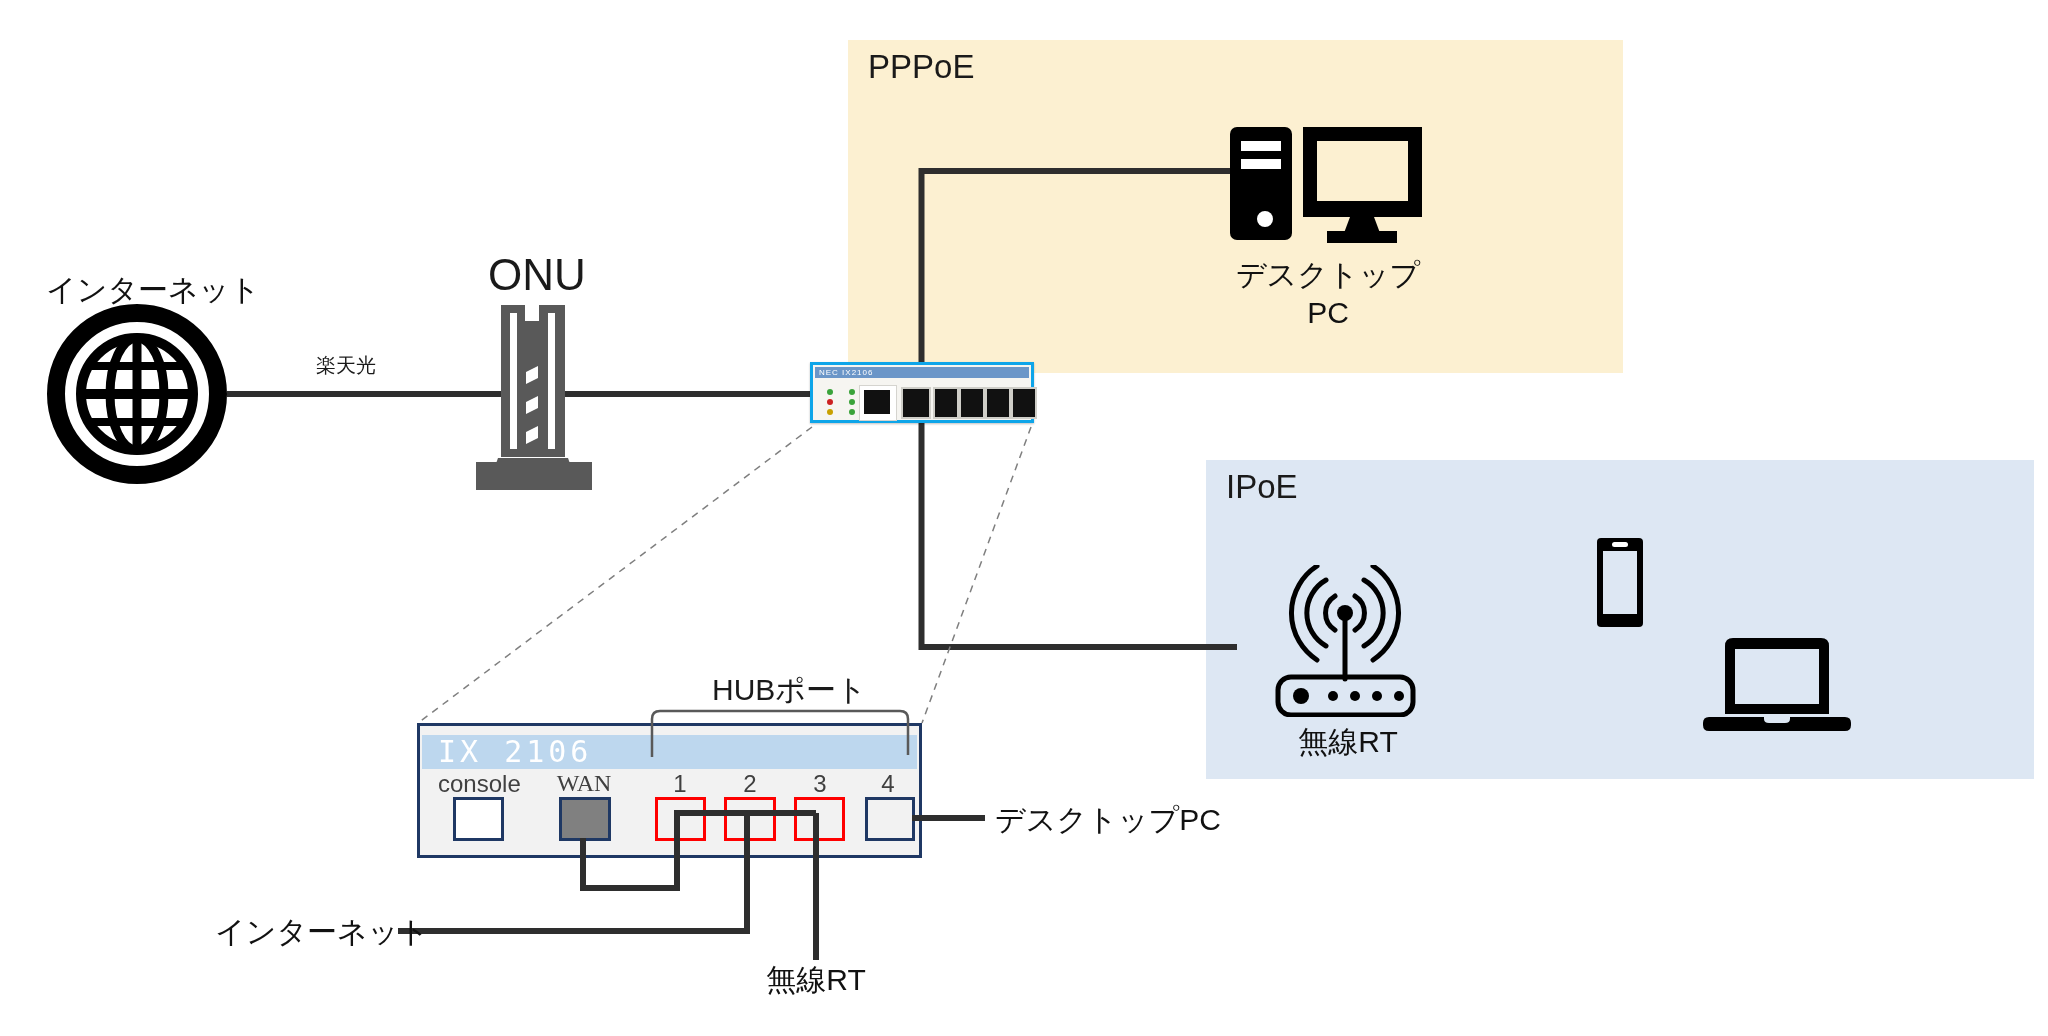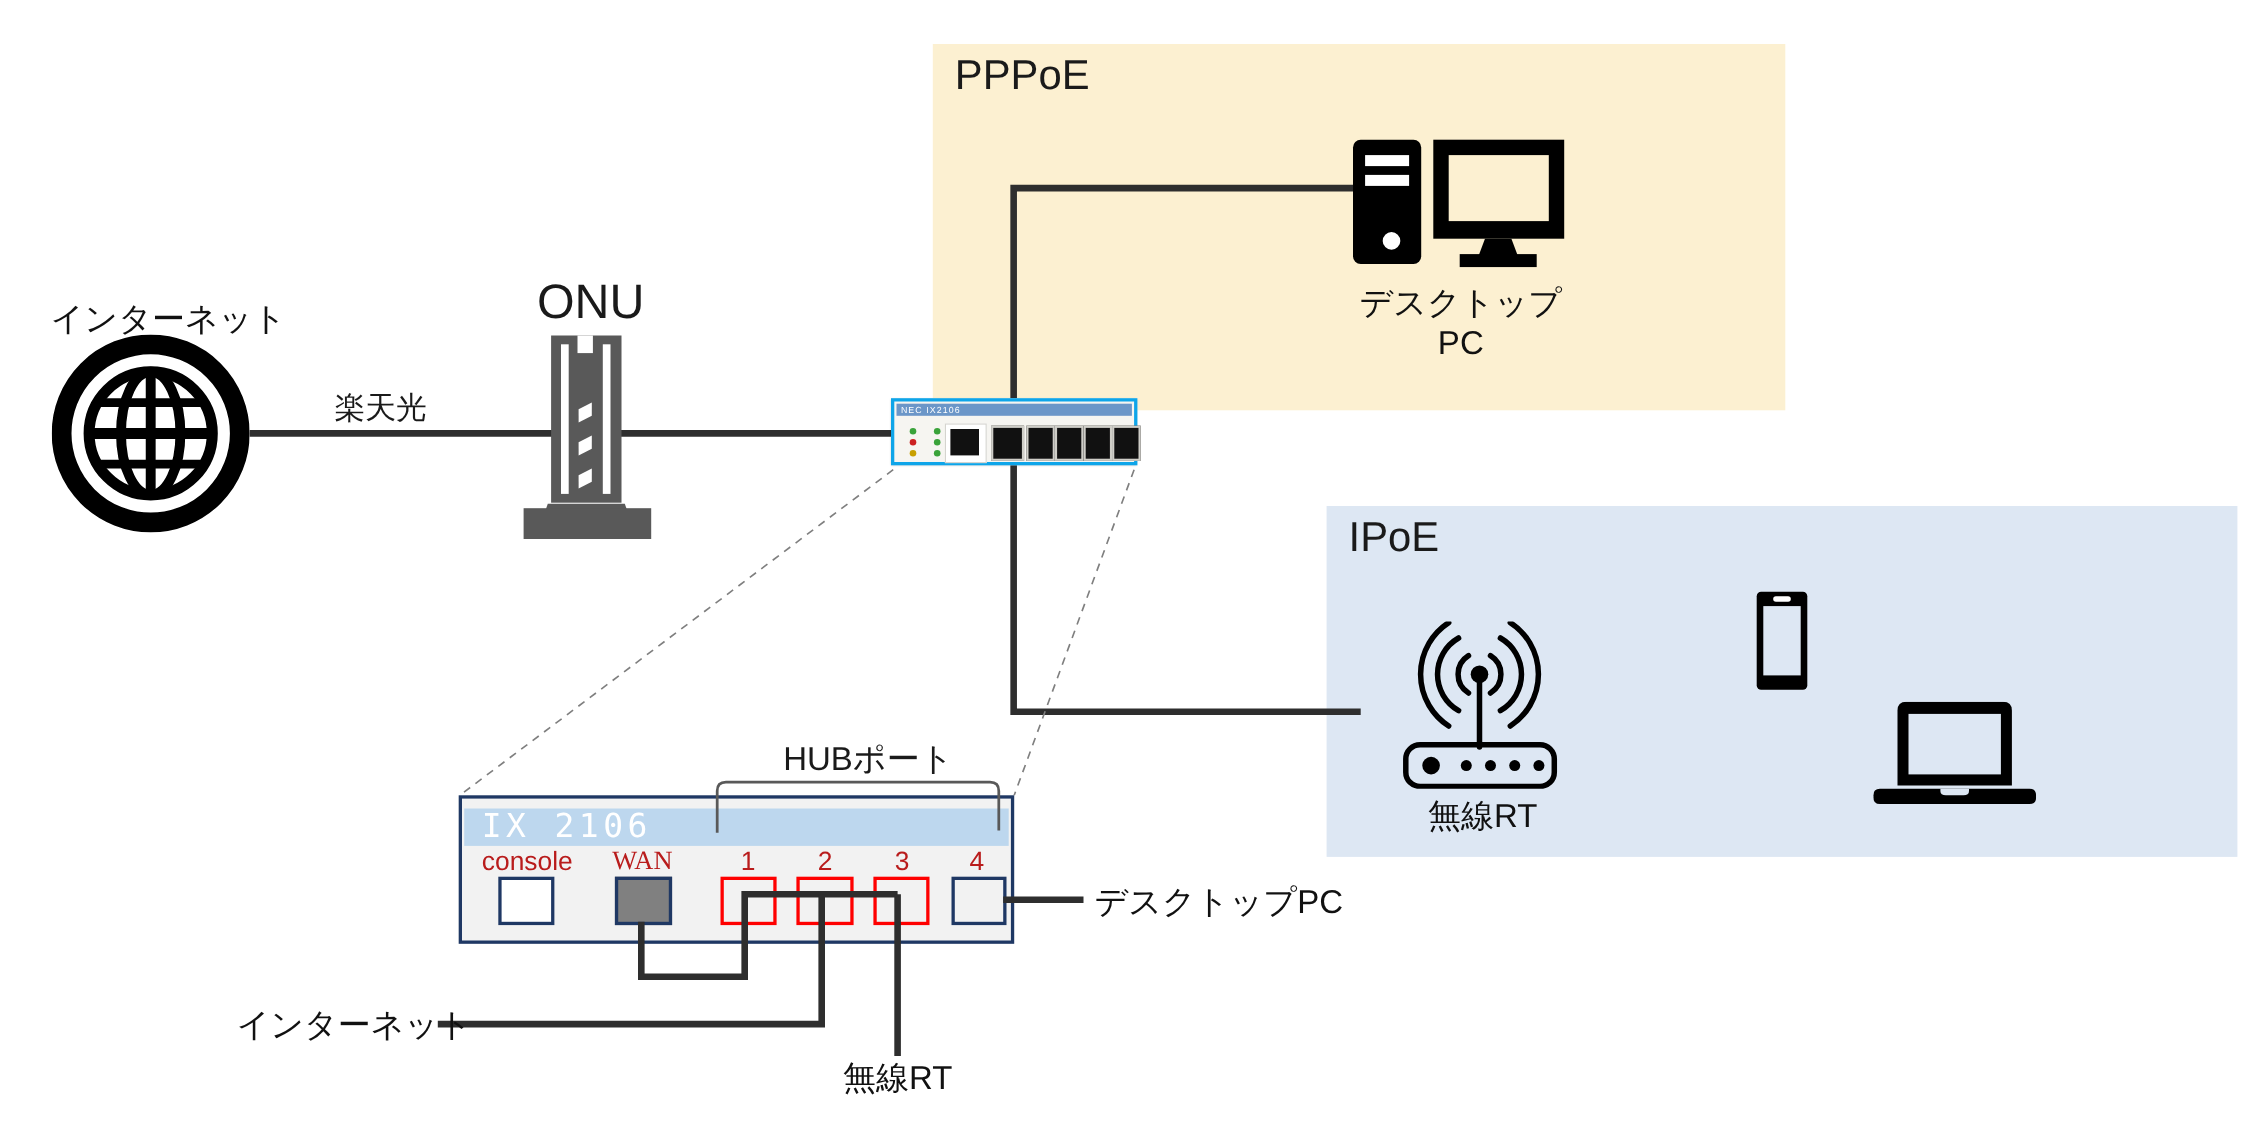--- a/index.html
+++ b/index.html
@@ -15,39 +15,39 @@
     --icon-dark:#595959;
     --black:#000000;
   }
   html,body{margin:0;padding:0;background:#ffffff;}
   .canvas{
     position:relative;width:2048px;height:1036px;background:#ffffff;overflow:hidden;
     font-family:"Liberation Sans","DejaVu Sans",sans-serif;color:#1a1a1a;
   }
   .abs{position:absolute;}
   .zone{position:absolute;}
-  .zone-label{position:absolute;font-size:38px;color:#1a1a1a;}
+  .zone-label{position:absolute;font-size:33px;color:#1a1a1a;}
   .jp{font-size:30px;color:#111;}
   svg.layer{position:absolute;left:0;top:0;pointer-events:none;}
   .z1{z-index:1}.z2{z-index:2}.z3{z-index:3}
 
   
   .detail-box{
     position:absolute;left:417px;top:723px;width:505px;height:135px;
     background:var(--panel-fill);border:3px solid var(--navy);box-sizing:border-box;
   }
   .detail-banner{
     position:absolute;left:2px;right:2px;top:9px;height:34px;background:var(--banner-fill);
   }
   .detail-title{
     position:absolute;left:18px;top:9px;height:34px;line-height:34px;
     font-family:"DejaVu Sans Mono",monospace;font-size:30px;letter-spacing:4px;color:#ffffff;
   }
   .port-label{
-    position:absolute;top:44px;width:80px;text-align:center;font-size:24px;color:#b91c1c;
+    position:absolute;top:44px;width:80px;text-align:center;font-size:24px;color:#404040;
   }
   .port{
     position:absolute;top:71px;height:44px;box-sizing:border-box;background:transparent;
   }
   .port.navy{border:3px solid var(--navy);}
   .port.red{border:3px solid var(--red);}
   .port.white-fill{background:#ffffff;}
   .port.gray-fill{background:var(--wan-gray);}
 
   
@@ -92,21 +92,21 @@
     <g stroke="var(--black)" fill="none">
       <circle cx="90" cy="90" r="56" stroke-width="10"></circle>
       <ellipse cx="90" cy="90" rx="27" ry="56" stroke-width="9"></ellipse>
       <line x1="90" y1="34" x2="90" y2="146" stroke-width="9"></line>
       <line x1="40" y1="62" x2="140" y2="62" stroke-width="8"></line>
       <line x1="34" y1="90" x2="146" y2="90" stroke-width="10"></line>
       <line x1="40" y1="118" x2="140" y2="118" stroke-width="8"></line>
     </g>
   </svg>
 
-  <div class="abs z2" style="left:280px;top:352px;width:132px;text-align:center;font-size:28px;">楽天光</div>
+  <div class="abs z2" style="left:280px;top:352px;width:132px;text-align:center;font-size:20px;">楽天光</div>
 
   <div class="abs z2" style="left:487px;top:250px;width:100px;text-align:center;font-size:44px;">ONU</div>
   <svg class="abs z2" style="left:474px;top:300px;" width="120" height="192" viewBox="0 0 120 192">
     <rect x="27" y="5" width="64" height="152" fill="var(--icon-dark)"></rect>
     <rect x="51" y="5" width="14" height="16" fill="#fff"></rect>
     <rect x="36" y="13" width="7" height="136" fill="#fff"></rect>
     <rect x="74" y="13" width="7" height="136" fill="#fff"></rect>
     <polygon points="52,72 64,66 64,78 52,84" fill="#fff"></polygon>
     <polygon points="52,102 64,96 64,108 52,114" fill="#fff"></polygon>
     <polygon points="52,132 64,126 64,138 52,144" fill="#fff"></polygon>

